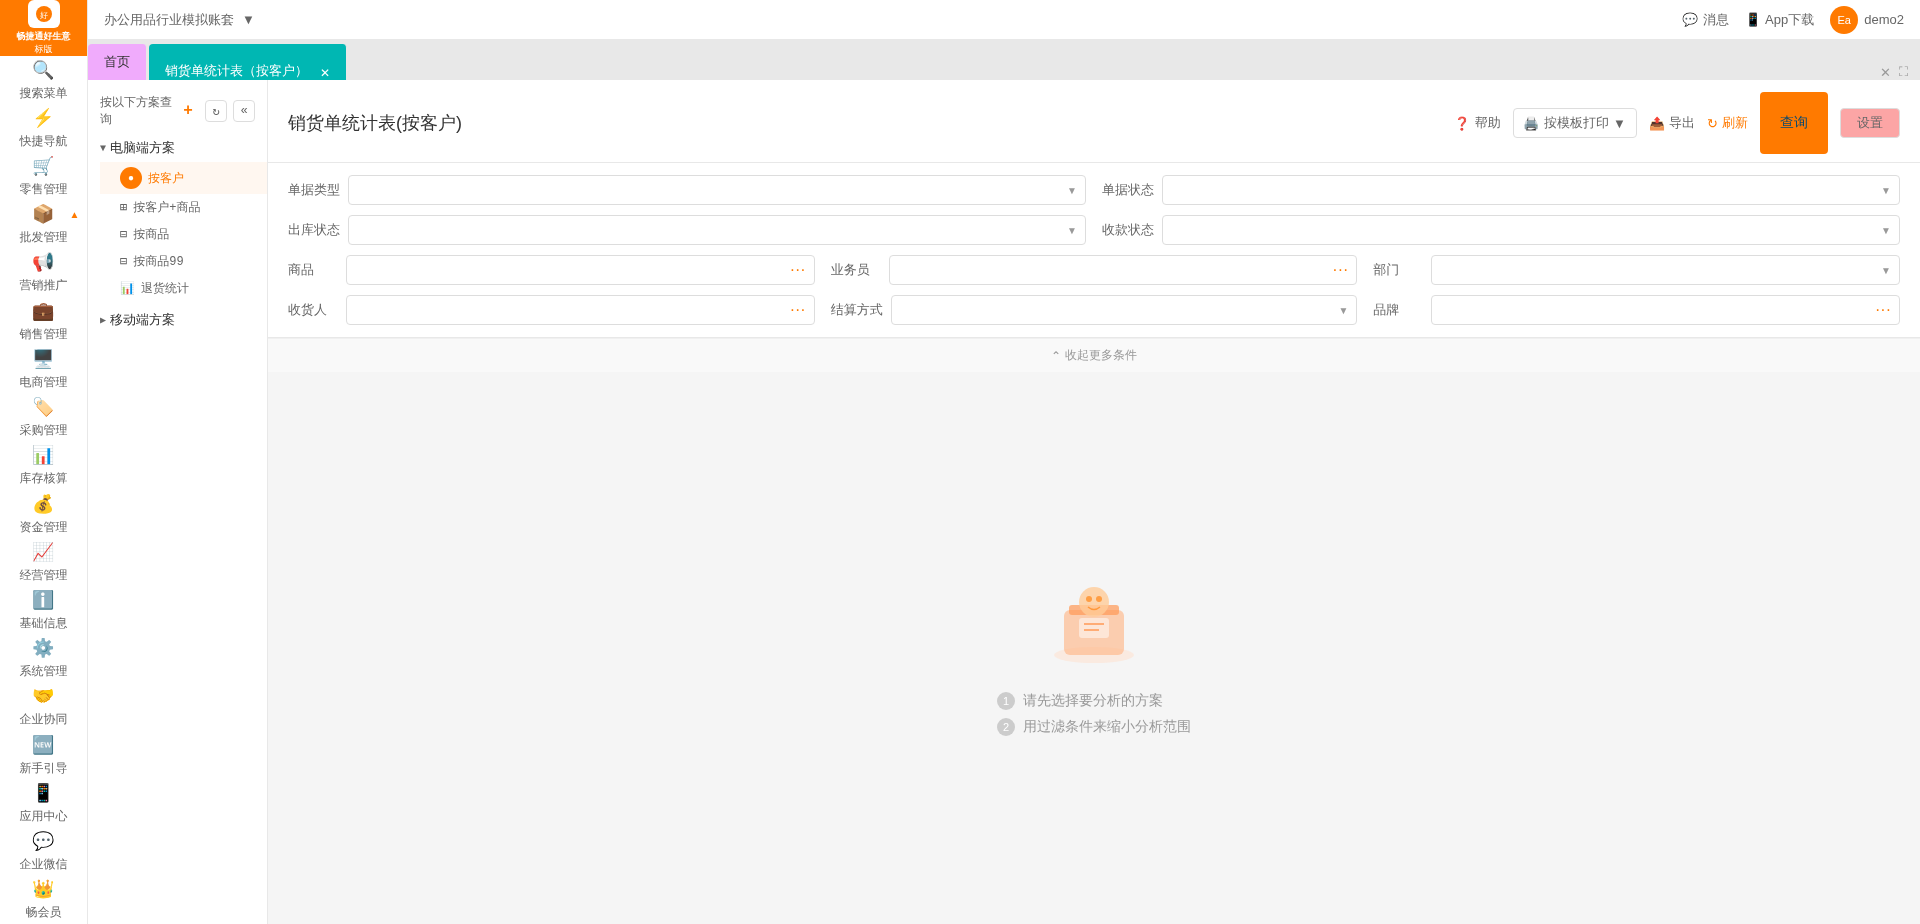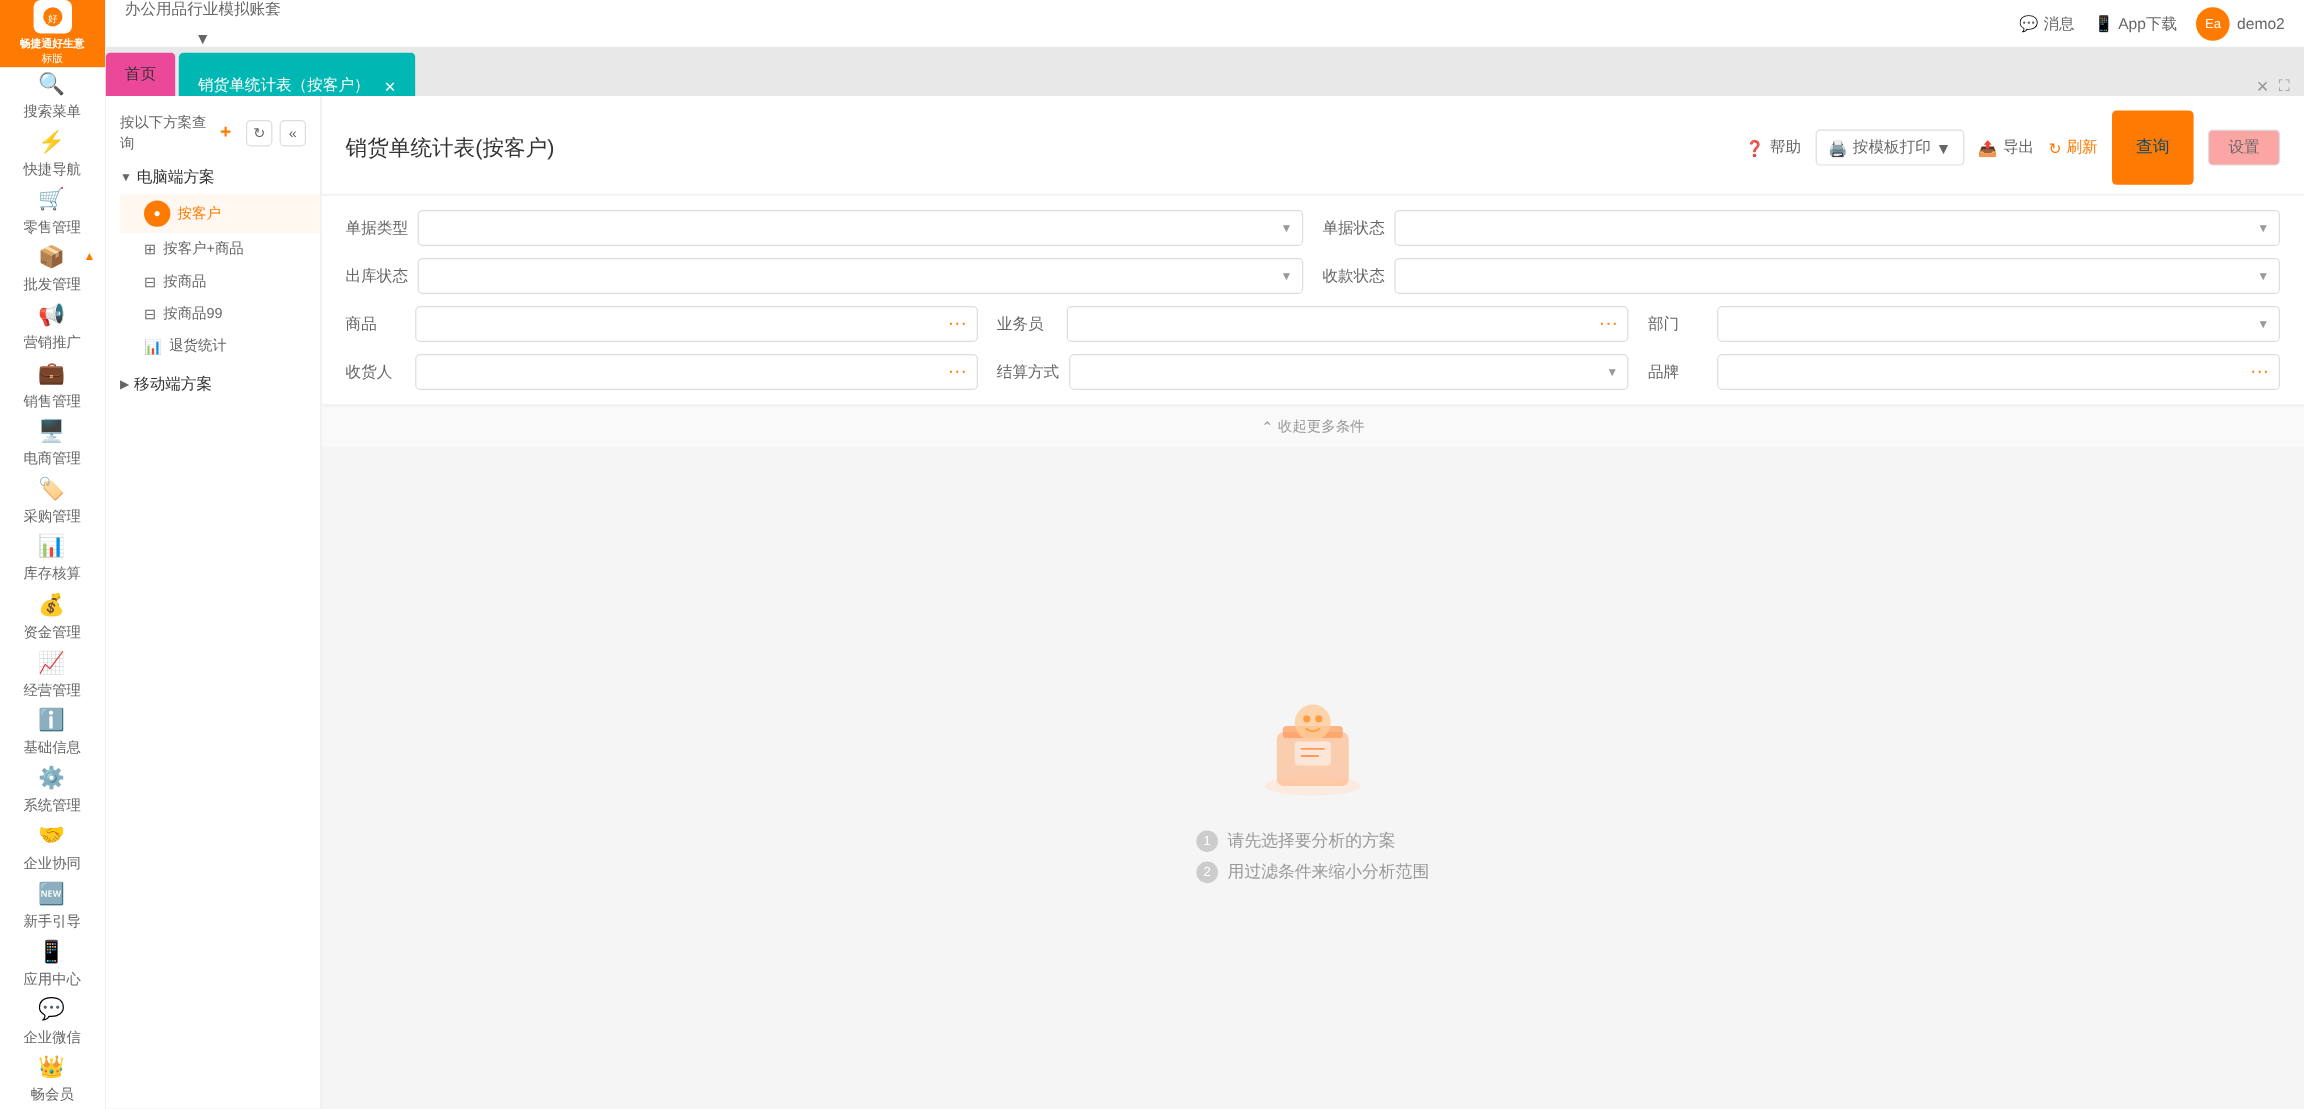--- a/index.html
+++ b/index.html
@@ -11,39 +11,39 @@
     .sidebar-logo .logo-icon { width: 32px; height: 32px; background: #fff; border-radius: 6px; display: flex; align-items: center; justify-content: center; margin-bottom: 2px; }
     .sidebar-logo .logo-text { color: #fff; font-size: 10px; }
     .sidebar-item { width: 88px; height: 56px; display: flex; flex-direction: column; align-items: center; justify-content: center; cursor: pointer; color: #666; font-size: 12px; gap: 4px; }
     .sidebar-item .s-icon { font-size: 18px; }
 
     
     .main-wrapper { flex: 1; display: flex; flex-direction: column; height: 924px; overflow: hidden; }
 
     
     .top-header { height: 40px; background: #fff; border-bottom: 1px solid #e8e8e8; display: flex; align-items: center; justify-content: space-between; padding: 0 16px; }
-    .header-left { display: flex; align-items: center; gap: 8px; color: #666; font-size: 13px; flex-direction: column; }
+    .header-left { display: flex; align-items: center; gap: 8px; color: #666; font-size: 13px; }
     .header-right { display: flex; align-items: center; gap: 16px; color: #666; font-size: 13px; }
     .header-right .btn { display: flex; align-items: center; gap: 4px; cursor: pointer; }
     .avatar { width: 28px; height: 28px; border-radius: 50%; background: #ff7a00; display: flex; align-items: center; justify-content: center; color: #fff; font-size: 11px; }
 
     
     .tab-bar { height: 40px; background: #f0f0f0; display: flex; align-items: flex-end; padding: 0 0 0 0; }
     .tab { height: 36px; padding: 0 16px; display: flex; align-items: center; gap: 6px; background: #fff; border-right: 1px solid #e8e8e8; cursor: pointer; font-size: 13px; color: #333; }
     .tab.home { background: #fff; }
     .tab.active { background: #fff; border-bottom: none; position: relative; color: #333; align-items: flex-end; }
     .tab .close-btn { font-size: 12px; color: #999; cursor: pointer; }
     .tab-teal { background: #00b7b3 !important; color: #fff !important; border-radius: 4px 4px 0 0; }
     .maximize-btn { margin-left: auto; display: flex; align-items: center; gap: 8px; padding: 0 12px; color: #999; }
 
     
     .page-content { flex: 1; display: flex; overflow: hidden; background: #f5f5f5; }
 
     
-    .left-panel { width: 180px; background: #fff; border-right: 1px solid #e8e8e8; padding: 8px 0; }
+    .left-panel { width: 180px; background: #fff; border-right: 1px solid #e8e8e8; padding: 8px 0; font-family: Liberation Mono, monospace; }
     .left-panel-header { display: flex; align-items: center; justify-content: space-between; padding: 6px 12px; font-size: 13px; color: #333; }
     .left-panel-actions { display: flex; align-items: center; gap: 6px; }
     .icon-btn { width: 22px; height: 22px; border: 1px solid #ddd; border-radius: 4px; display: flex; align-items: center; justify-content: center; cursor: pointer; font-size: 12px; color: #666; background: #fff; }
     .tree-item { display: flex; align-items: center; gap: 6px; padding: 5px 12px 5px 16px; cursor: pointer; color: #666; font-size: 13px; }
     .tree-item.active { color: #ff7a00; background: #fff7f0; }
     .tree-category { display: flex; align-items: center; gap: 4px; padding: 5px 12px; cursor: pointer; color: #333; font-size: 13px; font-weight: 500; }
     .tree-sub { padding-left: 12px; }
     .tree-sub-item { display: flex; align-items: center; gap: 6px; padding: 5px 12px 5px 20px; cursor: pointer; color: #666; font-size: 12px; }
     .orange-dot { width: 22px; height: 22px; border-radius: 50%; background: #ff7a00; color: #fff; display: flex; align-items: center; justify-content: center; font-size: 10px; }
 
@@ -188,21 +188,21 @@
         <span>App下载</span>
       </div>
       <div class="btn" style="gap:6px;">
         <div class="avatar">Ea</div>
         <span>demo2</span>
       </div>
     </div>
   </div>
 
   <div class="tab-bar" style="background:#e8e8e8;">
-    <div class="tab home" style="background:#ec4899; height:36px; border-radius:4px 4px 0 0; margin-left:0;">
+    <div class="tab home" style="background:#f0abfc; height:36px; border-radius:4px 4px 0 0; margin-left:0;">
       <span>首页</span>
     </div>
     <div class="tab active tab-teal" style="height:36px; border-radius:4px 4px 0 0; margin-left:2px;">
       <span>销货单统计表（按客户）</span>
       <span class="close-btn" style="color:#fff; margin-left:6px;">✕</span>
     </div>
     <div class="maximize-btn">
       <span style="cursor:pointer; color:#999;">✕</span>
       <span style="cursor:pointer; color:#999;">⛶</span>
     </div>

